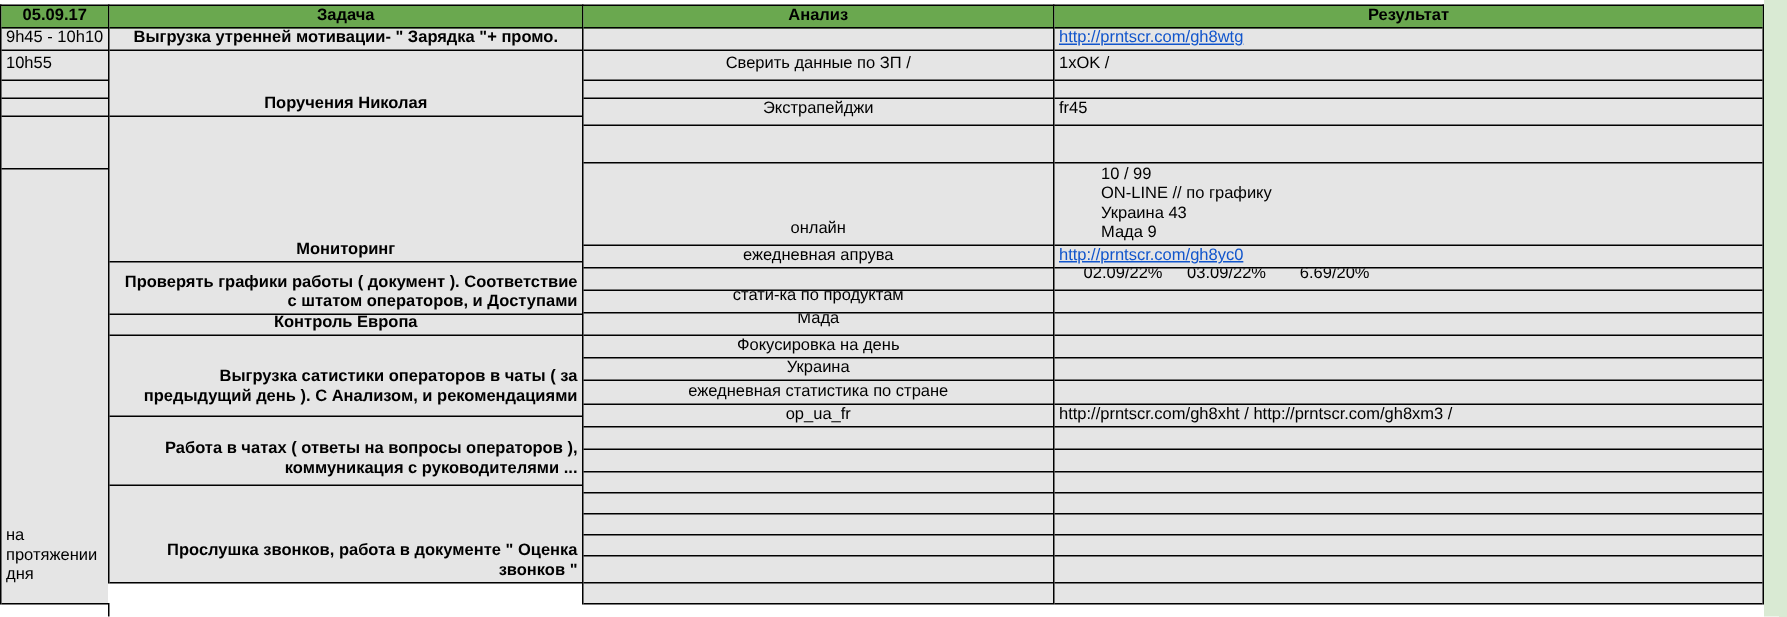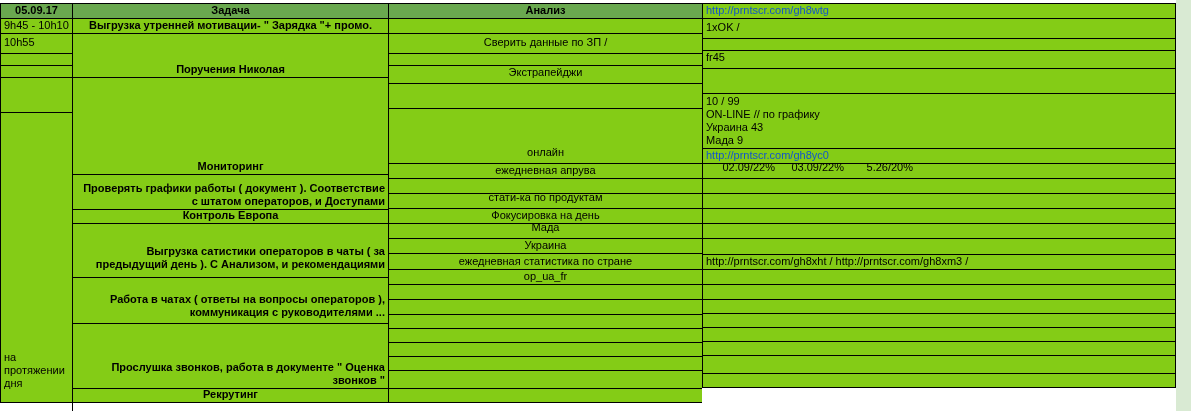--- a/index.html
+++ b/index.html
@@ -1,33 +1,33 @@
 <!DOCTYPE html>
 <html><head>
 <meta charset="utf-8">
 <style>
   html,body{margin:0;padding:0;background:#fff;}
   body{width:1191px;height:411px;overflow:hidden;position:relative;
        font-family:"Liberation Sans","DejaVu Sans",sans-serif;font-size:11px;color:#000;}
   .sheet{position:absolute;top:0;left:0;width:1191px;height:411px;}
-  .col{position:absolute;top:3px;box-sizing:border-box;border-top:1px solid #000;border-left:1px solid #000;background:#84cc16;}
+  .col{position:absolute;top:3px;box-sizing:border-box;border-top:1px solid #000;border-left:1px solid #000;background:#e5e5e5;}
   .col-d{border-right:1px solid #000;}
   .cell{box-sizing:border-box;border-bottom:1px solid #000;display:flex;align-items:flex-end;
         padding:0 3px 1px 3px;overflow:hidden;line-height:13px;}
   .c-a .cell{justify-content:flex-start;text-align:left;}
   .c-b .cell{justify-content:center;text-align:right;font-weight:bold;}
   .c-c .cell{justify-content:center;text-align:center;}
   .c-d .cell{justify-content:flex-start;text-align:left;}
   .hdr{background:#6aa84f;font-weight:bold;align-items:center;justify-content:center !important;text-align:center;}
   .pb4{padding-bottom:4px;}
   .pb6{padding-bottom:6px;}
   .pb12{padding-bottom:12px;}
   .multiline{flex-direction:column;align-items:flex-start;justify-content:flex-start;padding-top:1px;}
-  .multiline div{white-space:nowrap;}
-  .link{color:#1155cc;cursor:pointer;}
+  .multiline div{white-space:nowrap;margin-left:28px;}
+  .link{color:#1155cc;text-decoration:underline;cursor:pointer;}
   .pct{flex:0 0 69px;text-align:right;}
   .strip{position:absolute;top:0;left:1176px;width:15px;height:411px;background:#d9ead3;}
   .stub{position:absolute;top:402px;left:72px;width:1px;height:9px;background:#000;}
 </style>
 </head>
 <body>
 
 <div class="sheet">
 
   <div class="col c-a" style="left:0;width:72px;">
@@ -43,70 +43,70 @@
   <div class="col c-b" style="left:72px;width:316px;">
     <div class="cell hdr" style="height:15px">Задача</div>
     <div class="cell" style="height:15px">Выгрузка утренней мотивации- " Зарядка "+ промо.</div>
     <div class="cell" style="height:44px">Поручения Николая</div>
     <div class="cell" style="height:97px">Мониторинг</div>
     <div class="cell" style="height:35px">Проверять графики  работы ( документ ). Соответствие с штатом операторов, и Доступами</div>
     <div class="cell" style="height:14px">Контроль Европа</div>
     <div class="cell pb6" style="height:54px">Выгрузка сатистики операторов в чаты ( за предыдущий день ). С Анализом, и рекомендациями</div>
     <div class="cell pb4" style="height:46px">Работа в чатах ( ответы на вопросы операторов ), коммуникация с руководителями ...</div>
     <div class="cell" style="height:65px">Прослушка звонков, работа в документе " Оценка звонков "</div>
-    <div class="cell" style="height:14px">Рекрутинг</div>
   </div>
 
   <div class="col c-c" style="left:388px;width:314px;">
     <div class="cell hdr" style="height:15px">Анализ</div>
     <div class="cell" style="height:15px"></div>
     <div class="cell pb4" style="height:20px">Сверить данные по ЗП /</div>
     <div class="cell" style="height:12px"></div>
     <div class="cell pb4" style="height:18px">Экстрапейджи</div>
     <div class="cell" style="height:25px"></div>
     <div class="cell pb4" style="height:55px">онлайн</div>
     <div class="cell" style="height:15px">ежедневная апрува</div>
     <div class="cell" style="height:15px"></div>
     <div class="cell pb4" style="height:15px">стати-ка по продуктам</div>
+    <div class="cell pb4" style="height:15px">Мада</div>
     <div class="cell" style="height:15px">Фокусировка на день</div>
-    <div class="cell pb4" style="height:15px">Мада</div>
     <div class="cell" style="height:15px">Украина</div>
     <div class="cell" style="height:16px">ежедневная статистика по стране</div>
     <div class="cell" style="height:15px">op_ua_fr</div>
     <div class="cell" style="height:15px"></div>
     <div class="cell" style="height:15px"></div>
     <div class="cell" style="height:14px"></div>
     <div class="cell" style="height:14px"></div>
     <div class="cell" style="height:14px"></div>
     <div class="cell" style="height:14px"></div>
     <div class="cell" style="height:18px"></div>
     <div class="cell" style="height:14px"></div>
   </div>
 
   <div class="col c-d col-d" style="left:702px;width:474px;">
+    <div class="cell hdr" style="height:15px">Результат</div>
     <div class="cell" style="height:15px">
         <span class="link">http://prntscr.com/gh8wtg</span>
       </div>
     <div class="cell pb4" style="height:20px">1xOK /</div>
     <div class="cell" style="height:12px"></div>
     <div class="cell pb4" style="height:18px">fr45</div>
     <div class="cell" style="height:25px"></div>
     <div class="cell multiline" style="height:55px">
       <div>10 / 99</div>
       <div>ON-LINE // по графику</div>
       <div>Украина 43</div>
       <div>Мада 9</div>
     </div>
     <div class="cell" style="height:15px">
         <span class="link">http://prntscr.com/gh8yc0</span>
       </div>
     <div class="cell pb4" style="height:15px">
       <span class="pct">02.09/22%</span>
       <span class="pct">03.09/22%</span>
-      <span class="pct">5.26/20%</span>
+      <span class="pct">6.69/20%</span>
     </div>
     <div class="cell" style="height:15px"></div>
     <div class="cell" style="height:15px"></div>
     <div class="cell" style="height:15px"></div>
     <div class="cell" style="height:15px"></div>
     <div class="cell" style="height:16px"></div>
     <div class="cell" style="height:15px">http://prntscr.com/gh8xht / http://prntscr.com/gh8xm3 /</div>
     <div class="cell" style="height:15px"></div>
     <div class="cell" style="height:15px"></div>
     <div class="cell" style="height:14px"></div>

